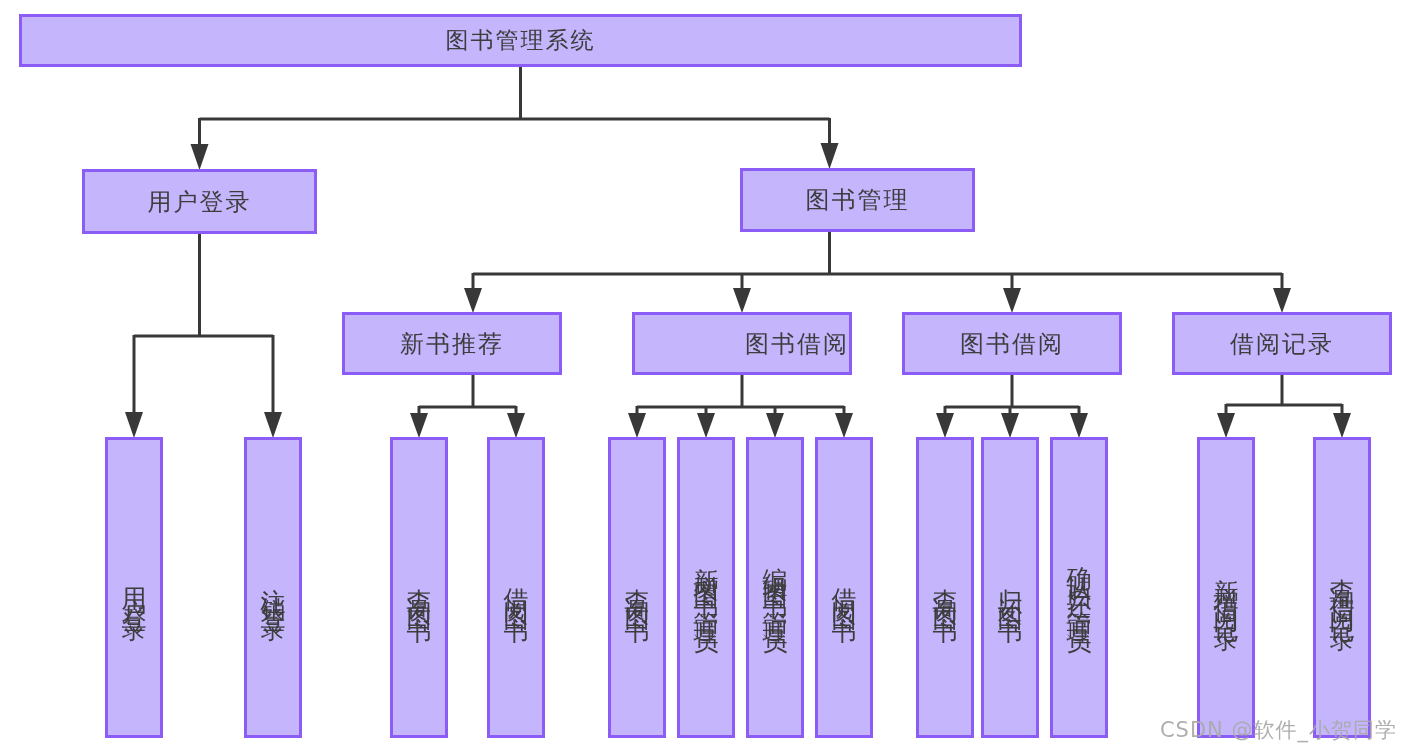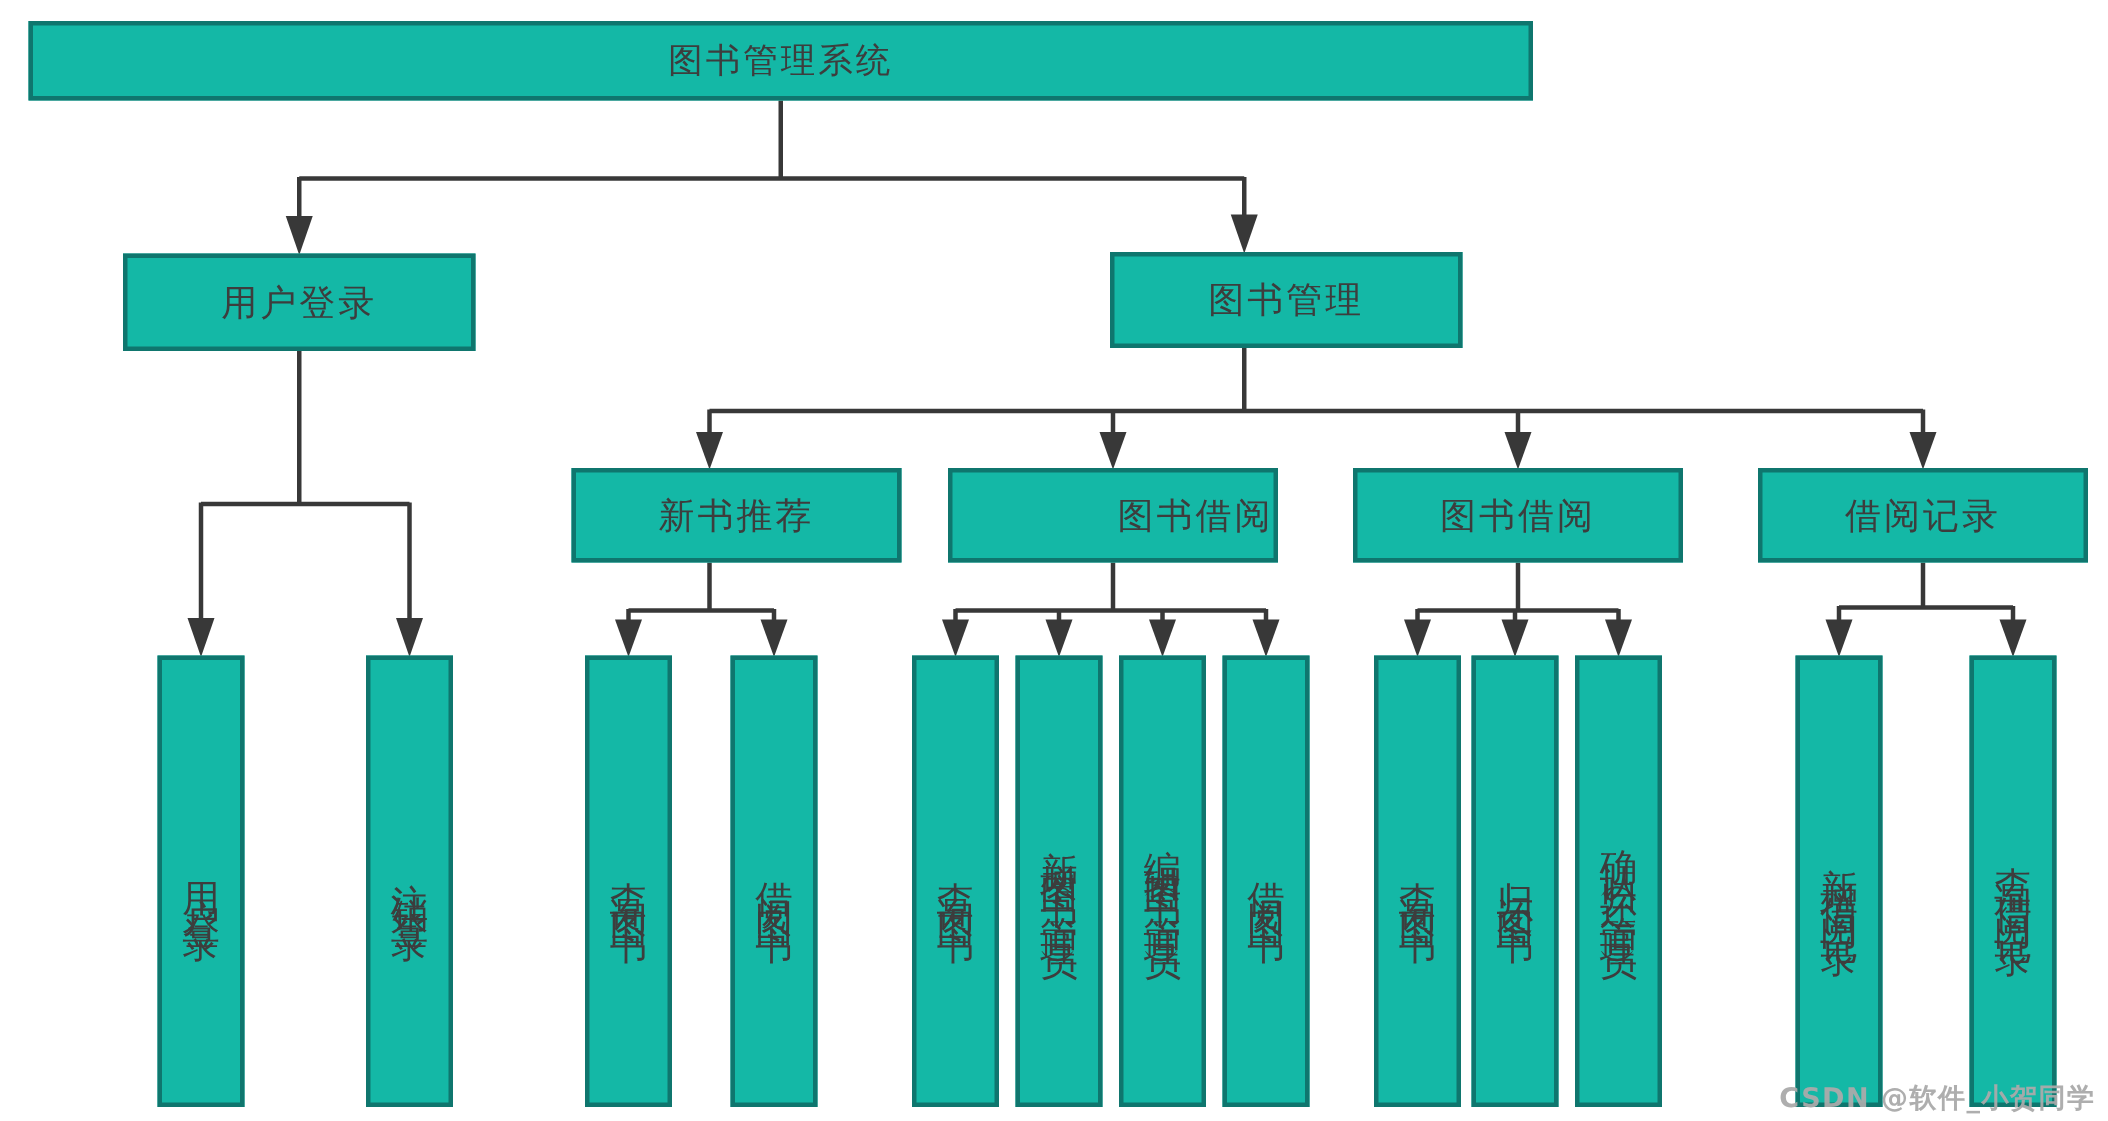--- a/index.html
+++ b/index.html
@@ -12,41 +12,41 @@
     font-family: "DejaVu Sans", "Liberation Sans", sans-serif;
   }
   #connectors {
     position: absolute;
     left: 0; top: 0;
     width: 1405px; height: 747px;
   }
   .node {
     position: absolute;
     box-sizing: border-box;
-    background: #14b8a6;
-    border: 3px solid #0f766e;
+    background: #c4b5fd;
+    border: 3px solid #8b5cf6;
     color: #3d3d3d;
     display: flex;
     align-items: center;
     justify-content: center;
   }
   .hbox {
     font-size: 24px;
     letter-spacing: 2px;
     white-space: nowrap;
   }
   .root {
     left: 19px; top: 14px;
     width: 1003px; height: 53px;
     font-size: 23px;
   }
   .l2a { left: 82px;  top: 169px; width: 235px; height: 65px; }
   .l2b { left: 712px; top: 168px; width: 235px; height: 64px; margin-left: 28px; }
   .l3  { top: 312px; width: 220px; height: 63px; }
-  .l3a { left: 381px; font-family: Liberation Serif, serif; }
+  .l3a { left: 342px; font-family: Liberation Serif, serif; }
   .l3b { left: 632px; justify-content: flex-end; }
   .l3c { left: 902px; }
   .l3d { left: 1172px; }
   .vbox {
     top: 437px;
     width: 58px; height: 301px;
     writing-mode: vertical-rl;
     font-size: 25px;
     letter-spacing: 10px;
     line-height: 1;
@@ -60,25 +60,24 @@
   .v7  { left: 746px; letter-spacing: 9px; }
   .v8  { left: 815px; }
   .v9  { left: 916px; }
   .v10 { left: 981px; }
   .v11 { left: 1050px; letter-spacing: 9px; }
   .v12 { left: 1197px; }
   .v13 { left: 1313px; }
   .watermark {
     position: absolute;
     right: 8px; bottom: 3px;
-    font-size: 18px;
+    font-size: 21px;
     letter-spacing: 1px;
     color: rgba(170, 170, 170, 0.95);
     white-space: nowrap;
-    font-weight: bold;
   }
 </style>
 </head>
 <body>
 
 <div id="canvas">
 
   <svg id="connectors" viewBox="0 0 1405 747" xmlns="http://www.w3.org/2000/svg">
     <g stroke="#383838" stroke-width="3" fill="none">
 

